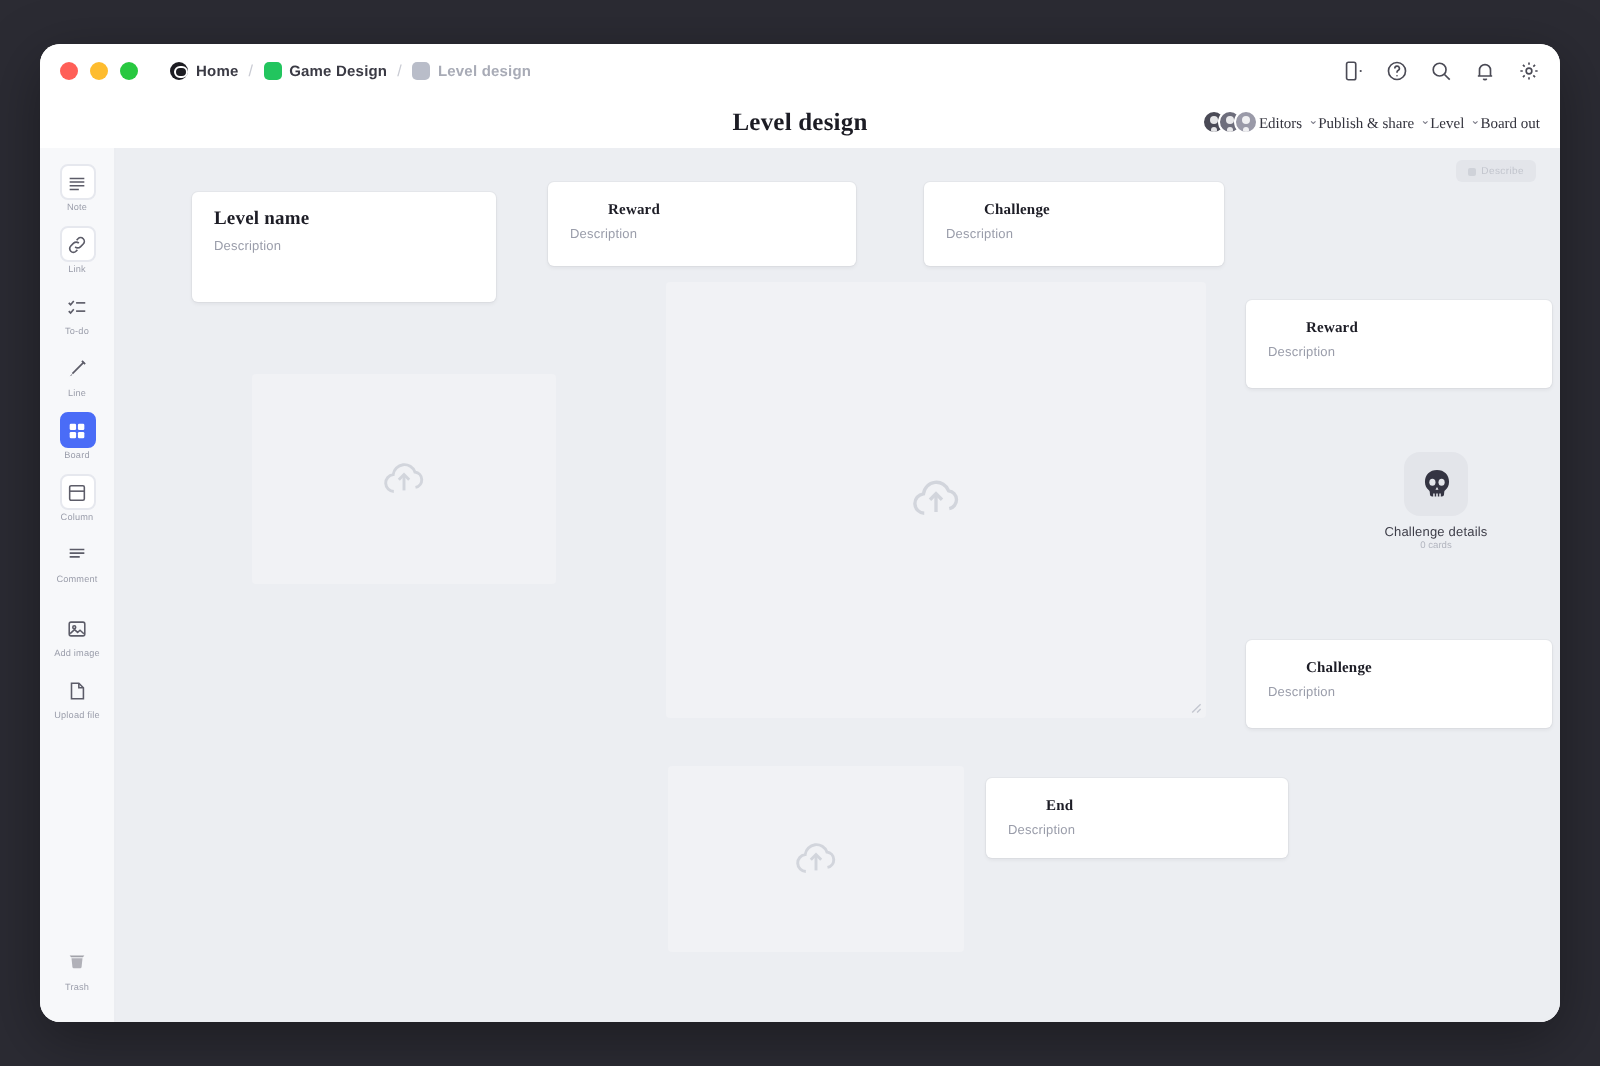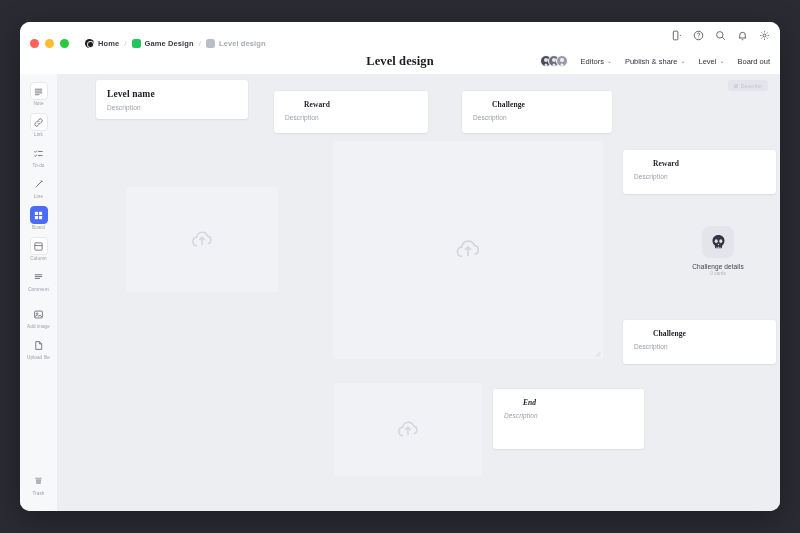--- a/index.html
+++ b/index.html
@@ -26,21 +26,21 @@
     flex-direction: column;
     box-shadow: 0 8px 30px rgba(0,0,0,.35);
   }
 
   
   .titlebar {
     height: 26px;
     flex: 0 0 26px;
     background: #ffffff;
     display: flex;
-    align-items: flex-end;
+    align-items: center;
     padding: 0 10px;
     position: relative;
   }
   .lights { display: flex; gap: 6px; align-items: center; }
   .light { width: 9px; height: 9px; border-radius: 50%; }
   .l-red { background: #ff5f57; }
   .l-yellow { background: #febc2e; }
   .l-green { background: #28c840; }
 
   .crumbs {
@@ -102,23 +102,23 @@
     color: #1c1c24;
     letter-spacing: .1px;
   }
   .header-right {
     position: absolute;
     right: 10px;
     top: 0;
     height: 26px;
     display: flex;
     align-items: center;
-    gap: 13px;
     font-size: 7.5px;
     color: #33333d;
+    font-family: Liberation Serif, serif;
   }
   .avatars { display: flex; align-items: center; }
   .av {
     width: 12px; height: 12px;
     border-radius: 50%;
     border: 1.2px solid #fff;
     margin-left: -4px;
     background: #8e8e9b;
     position: relative;
     overflow: hidden;
@@ -491,21 +491,21 @@
       </div>
     </div>
 
     <div class="canvas">
 
       <div class="describe-btn">
         <span class="describe-dot"></span>
         <span>Describe</span>
       </div>
 
-      <div class="card t-lg" style="left:38px; top:6px; width:152px; height:39px;">
+      <div class="card t-lg" style="left:38px; top:22px; width:152px; height:55px;">
         <div class="card-title">Level name</div>
         <div class="card-desc">Description</div>
       </div>
 
       <div class="card t-sm" style="left:216px; top:17px; width:154px; height:42px;">
         <div class="card-title">Reward</div>
         <div class="card-desc">Description</div>
       </div>
 
       <div class="card t-sm" style="left:404px; top:17px; width:150px; height:42px;">
@@ -566,20 +566,20 @@
       <div class="media" style="left:276px; top:309px; width:148px; height:93px;">
         <span>
           <svg width="26" height="26" viewBox="0 0 24 24" fill="none" stroke="currentColor" stroke-width="1.35">
             <path d="M7.3 17.3a3.9 3.9 0 0 1-.3-7.77 5.2 5.2 0 0 1 10.05-1.2 3.6 3.6 0 0 1 .25 7.1"></path>
             <path d="M12 16.8V9.6"></path>
             <path d="M9.6 11.9 12 9.5l2.4 2.4"></path>
           </svg>
         </span>
       </div>
 
-      <div class="card t-sm" style="left:435px; top:315px; width:151px; height:60px;font-style:italic;">
+      <div class="card t-sm" style="left:435px; top:315px; width:151px; height:40px;">
         <div class="card-title">End</div>
         <div class="card-desc">Description</div>
       </div>
 
     </div>
   </div>
 </div>
 
 </body></html>

